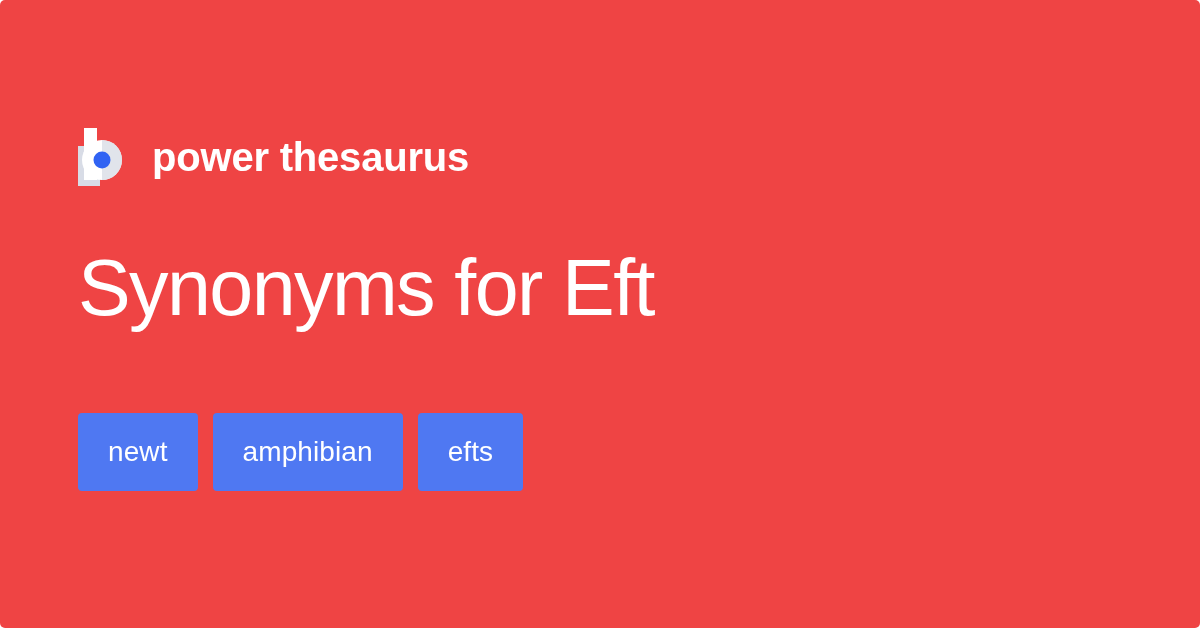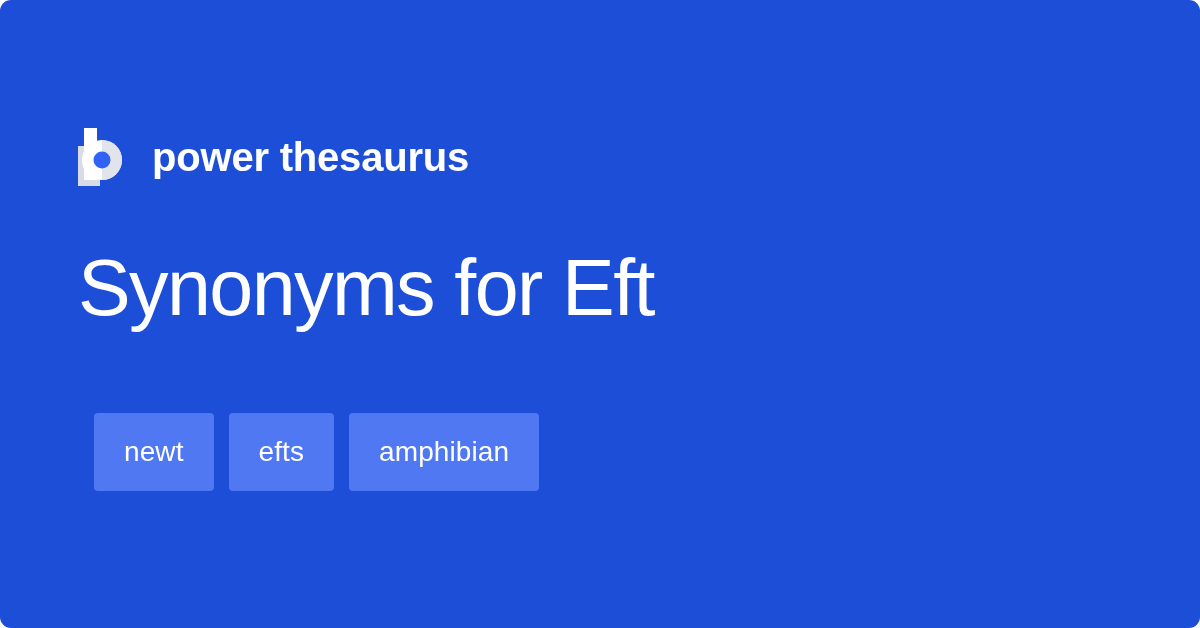--- a/index.html
+++ b/index.html
@@ -14,22 +14,22 @@
 
   body {
     font-family: "Liberation Sans", "DejaVu Sans", sans-serif;
     -webkit-font-smoothing: antialiased;
   }
 
   .og-card {
     position: relative;
     width: 1200px;
     height: 628px;
-    background: #1d4ed8;
-    border-radius: 11px;
+    background: #ef4444;
+    border-radius: 5px;
     overflow: hidden;
     padding-left: 8px;
   }
 
   
   .brand {
     position: absolute;
     left: 78px;
     top: 126px;
     display: flex;
@@ -71,21 +71,20 @@
   }
 
   
   .chip-row {
     position: absolute;
     left: 78px;
     top: 413px;
     display: flex;
     align-items: flex-start;
     gap: 15px;
-    margin-left: 16px;
   }
 
   .chip {
     height: 78px;
     min-width: 0;
     padding: 0 30px;
     background: #4F78F2;
     border-radius: 4px;
     display: flex;
     align-items: center;
@@ -120,17 +119,17 @@
       </svg>
     </span>
 
     <span class="brand-name">power thesaurus</span>
   </div>
 
   <h1 class="headline">Synonyms for Eft</h1>
 
   <div class="chip-row">
     <span class="chip">newt</span>
+    <span class="chip">amphibian</span>
     <span class="chip">efts</span>
-    <span class="chip">amphibian</span>
   </div>
 
 </div>
 
 </body></html>

